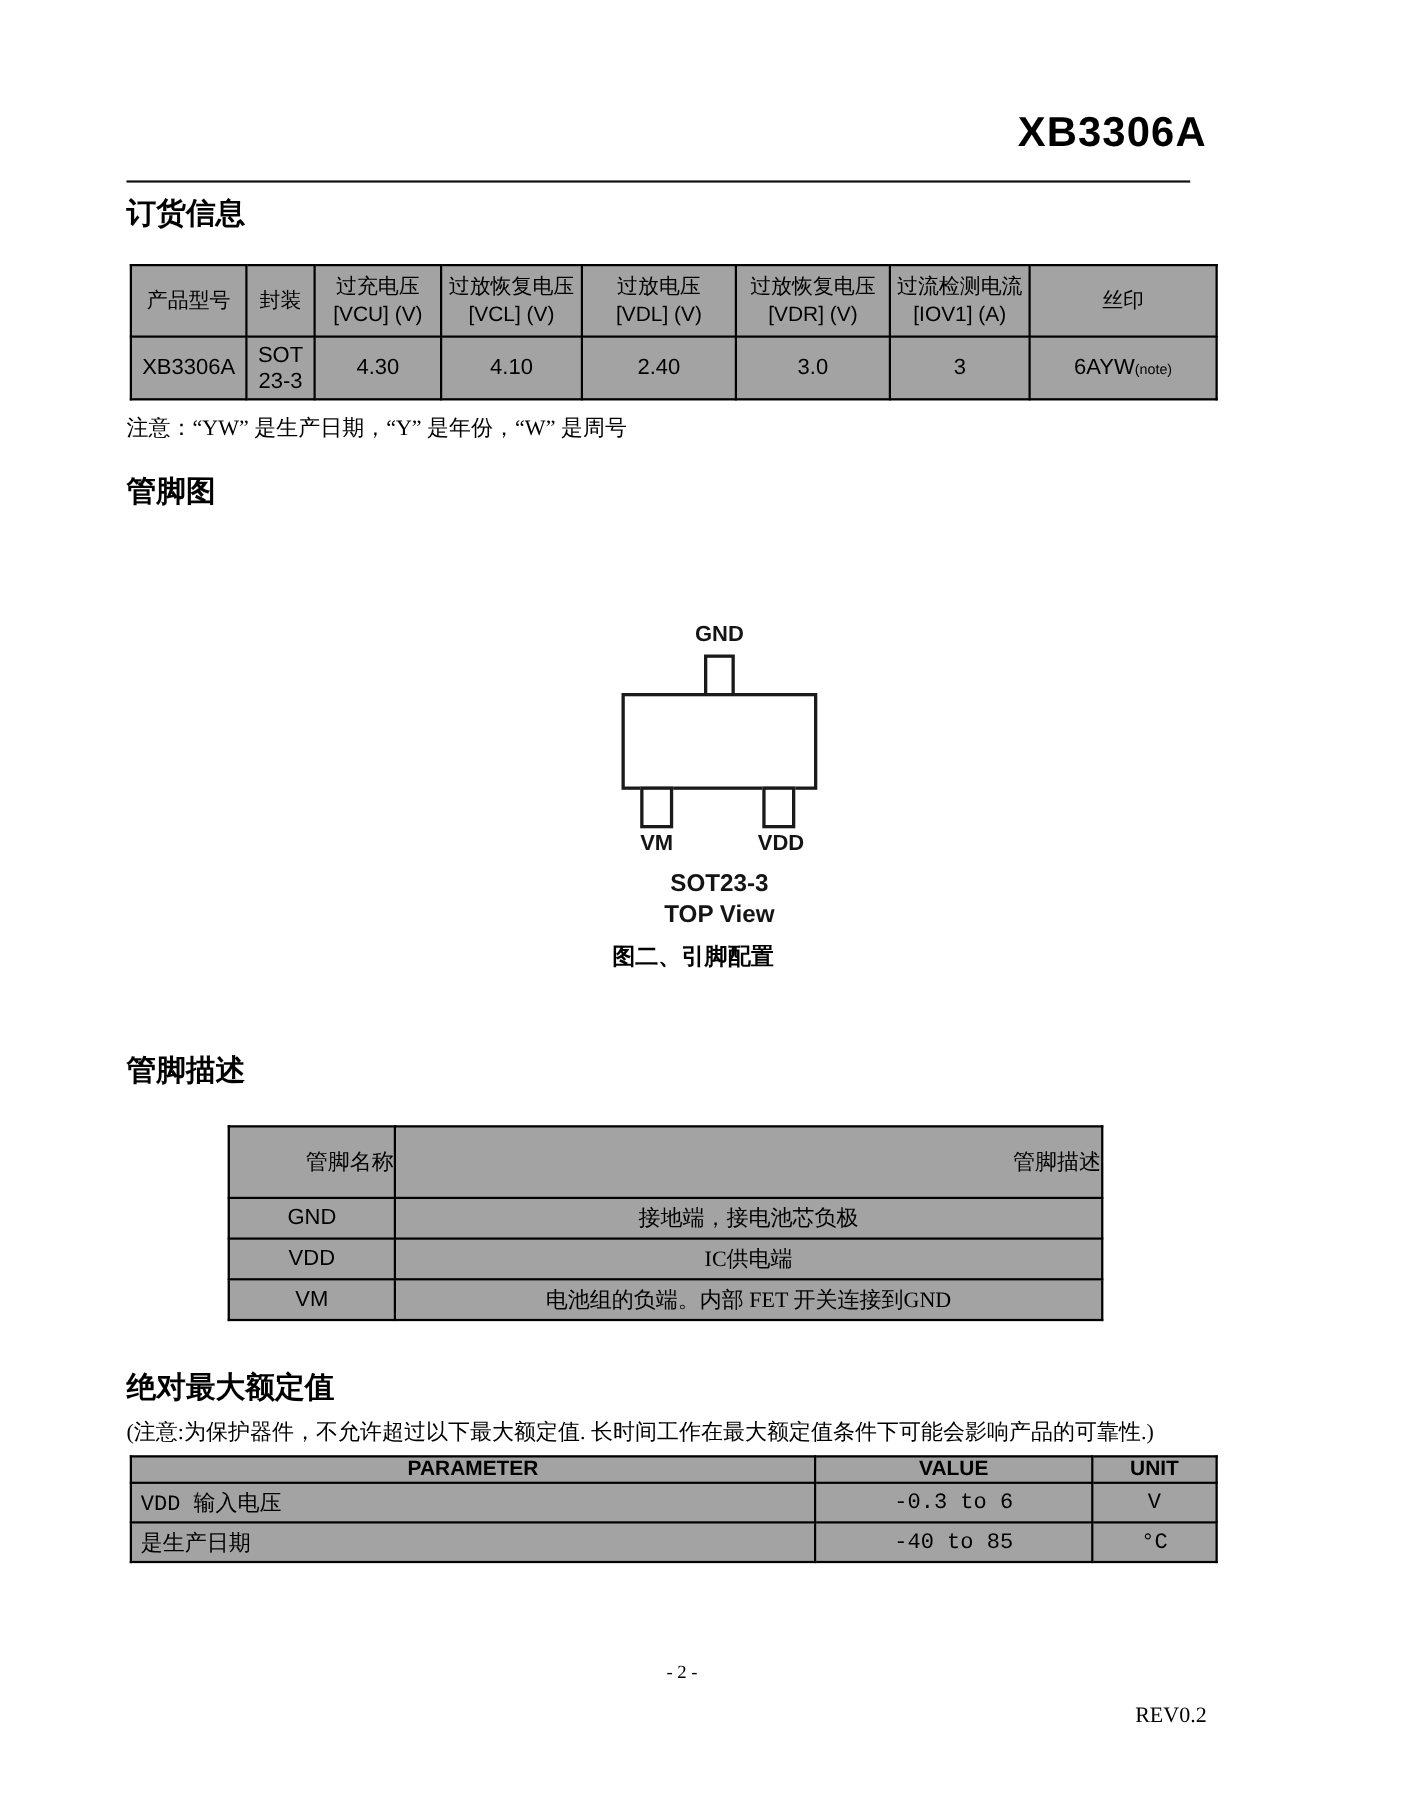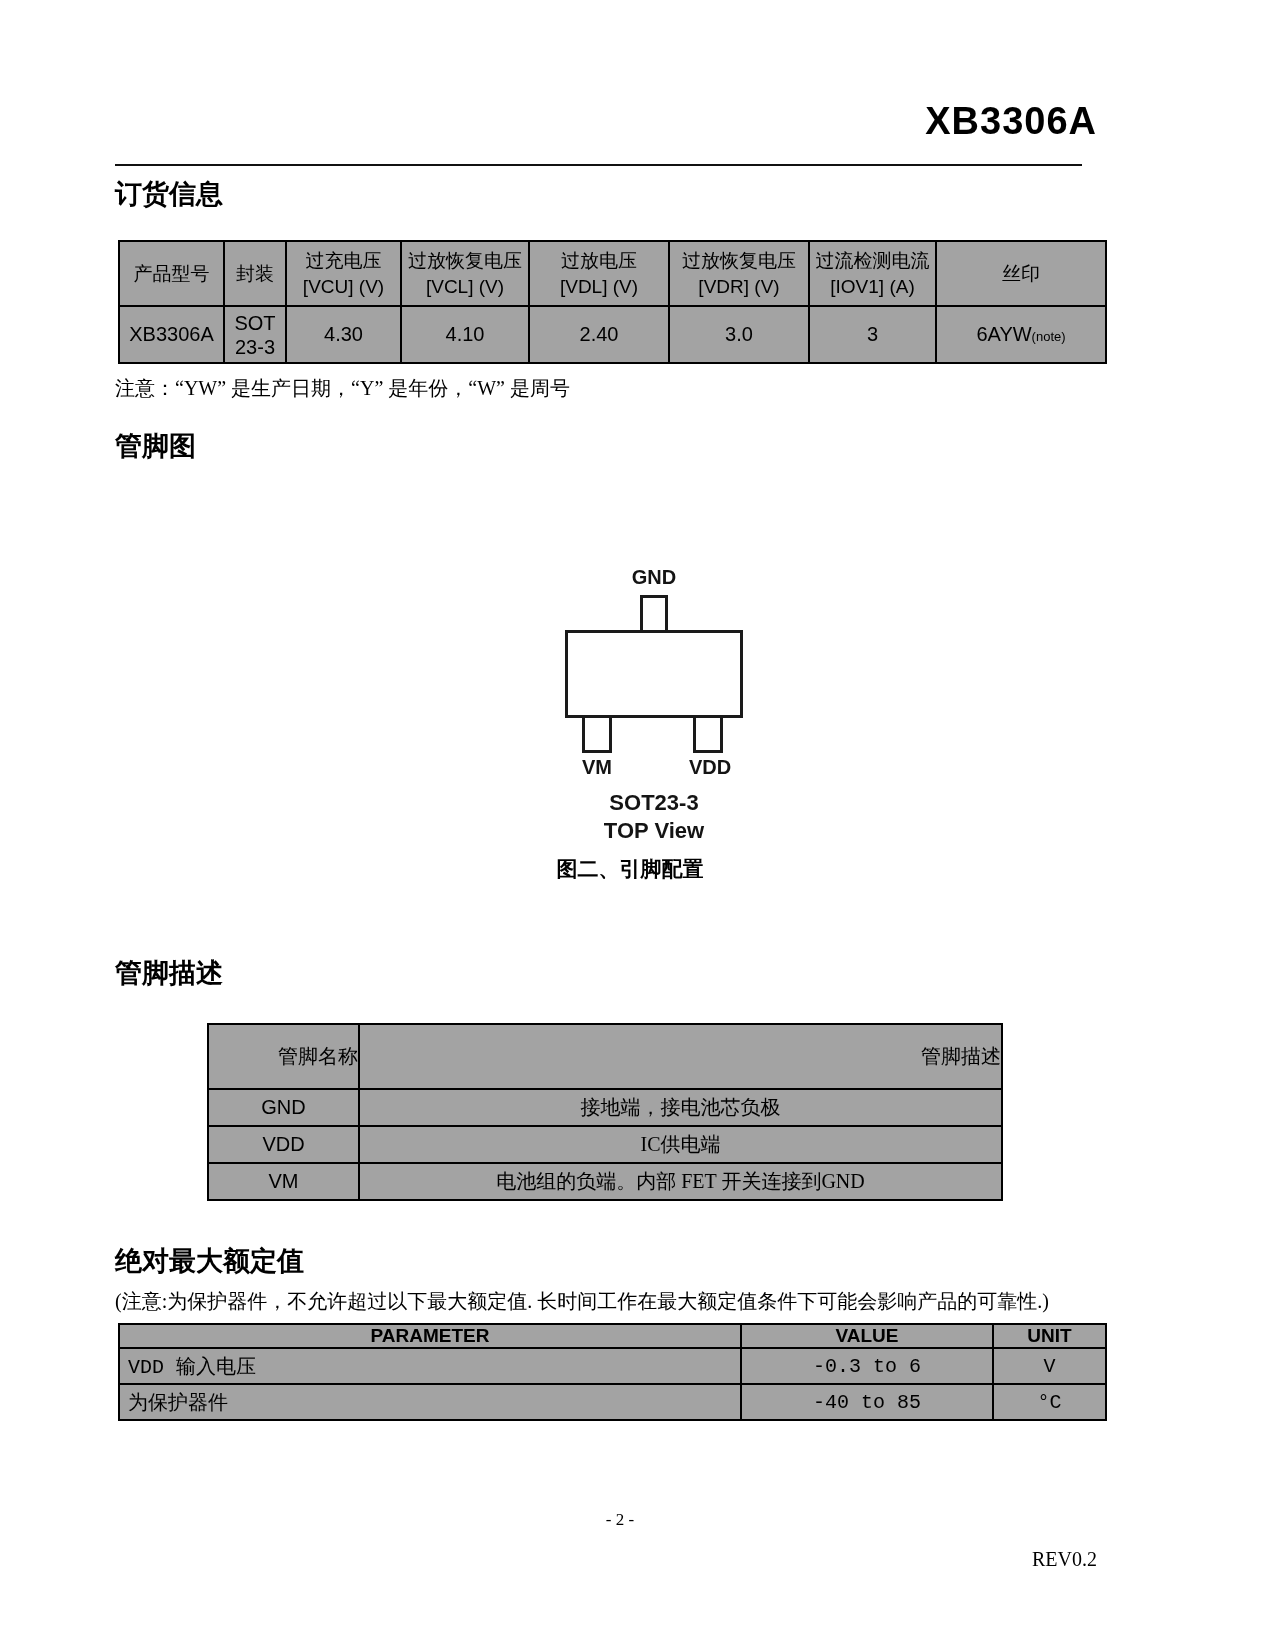--- a/index.html
+++ b/index.html
@@ -205,21 +205,21 @@
       <th>PARAMETER</th>
       <th>VALUE</th>
       <th>UNIT</th>
     </tr>
     <tr>
       <td class="amr-param">VDD 输入电压</td>
       <td>-0.3 to 6</td>
       <td>V</td>
     </tr>
     <tr>
-      <td class="amr-param">为保护器件</td>
+      <td class="amr-param">是生产日期</td>
       <td>-40 to 85</td>
       <td>°C</td>
     </tr>
   </tbody>
     </table>
 
   <div class="abs page-number">- 2 -</div>
   <div class="abs revision">REV0.2</div>
 
 </div>

